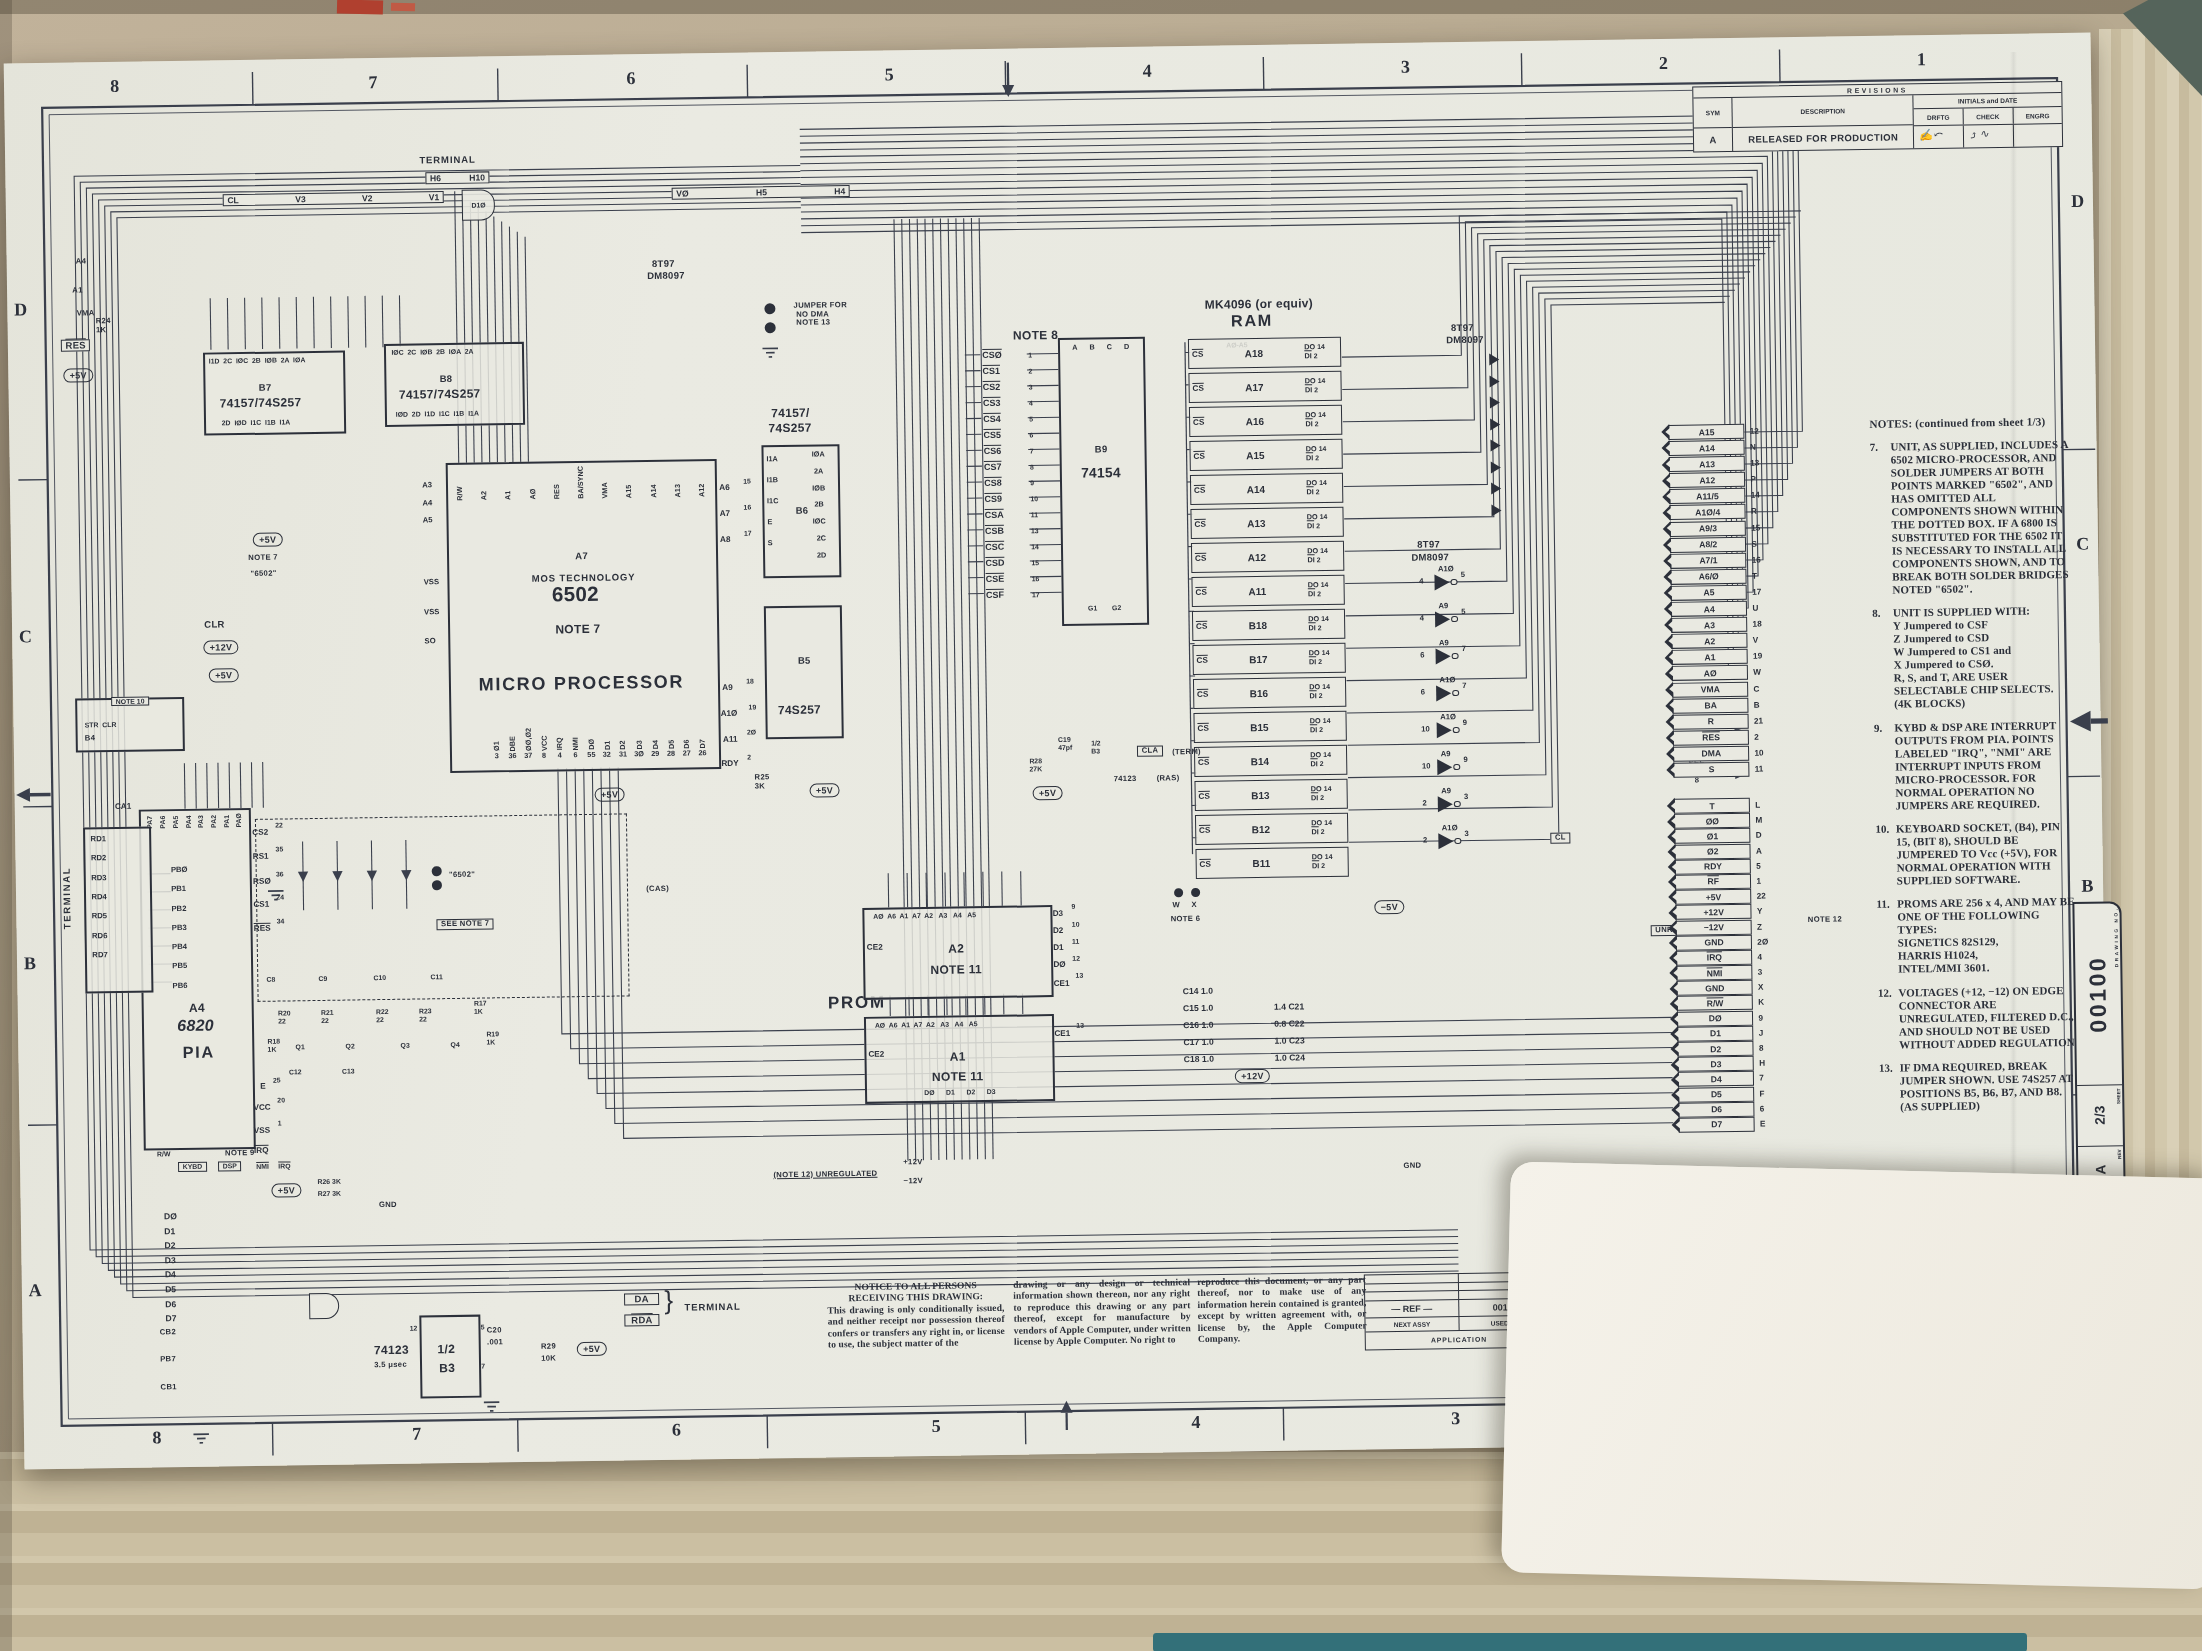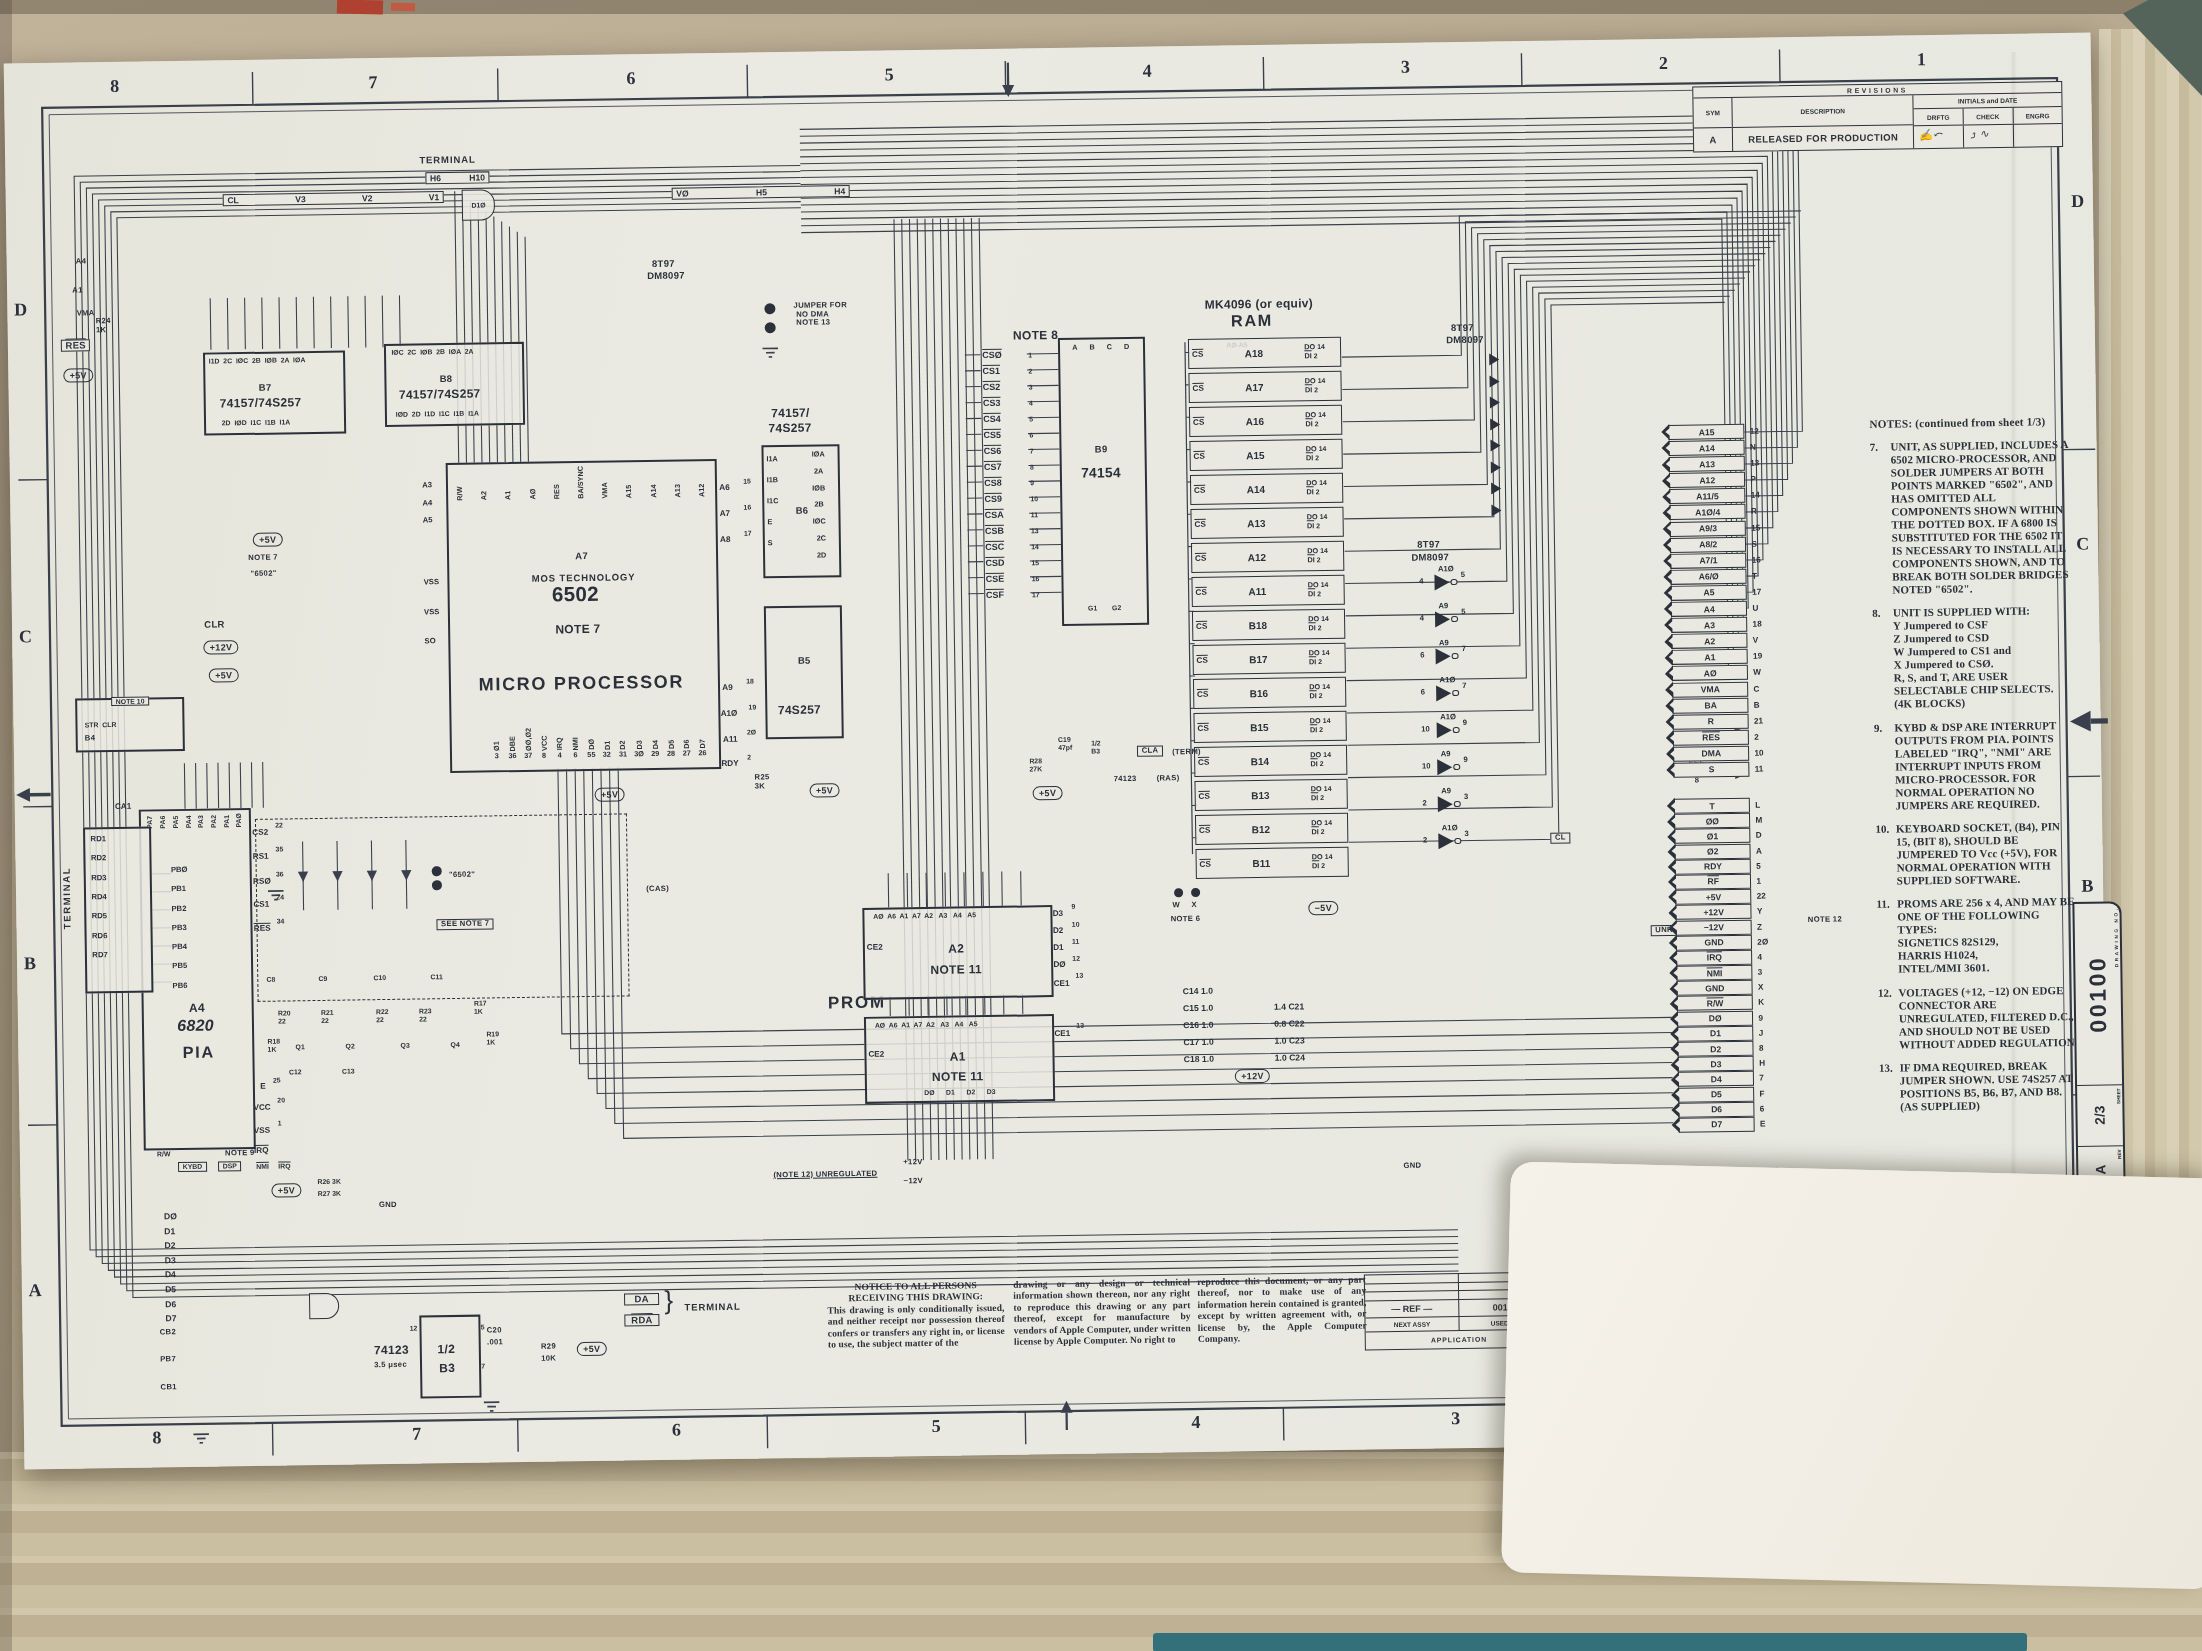--- a/index.html
+++ b/index.html
@@ -1144,21 +1144,21 @@
   <span class="flt oval" style="left:1032px;top:786px;">+5V</span>
   <span class="flt sm" style="left:1113px;top:776px;">74123</span>
   <span class="flt sm" style="left:1156px;top:776px;">(RAS)</span>
   <span class="flt sm boxed" style="left:1137px;top:747px;">CLA</span>
   <span class="flt sm" style="left:1172px;top:750px;">(TERM)</span>
   <div class="dot" style="left:1172px;top:890px;width:8.6px;height:8.6px;"></div>
   <div class="dot" style="left:1189px;top:890px;width:8.6px;height:8.6px;"></div>
   <span class="flt sm" style="left:1170px;top:903px;">W</span>
   <span class="flt sm" style="left:1189px;top:903px;">X</span>
   <span class="flt sm" style="left:1168px;top:917px;">NOTE 6</span>
-  <span class="flt oval" style="left:1306px;top:905px;">−5V</span>
+  <span class="flt oval" style="left:1372px;top:905px;">−5V</span>
 
   <div class="abs lay" style="left:1179px;top:988px;">
 
   <div style="height:17px;font:bold 8.6px 'Liberation Sans',sans-serif;">C14 1.0</div>
         <div style="height:17px;font:bold 8.6px 'Liberation Sans',sans-serif;">C15 1.0</div>
         <div style="height:17px;font:bold 8.6px 'Liberation Sans',sans-serif;">C16 1.0</div>
         <div style="height:17px;font:bold 8.6px 'Liberation Sans',sans-serif;">C17 1.0</div>
         <div style="height:17px;font:bold 8.6px 'Liberation Sans',sans-serif;">C18 1.0</div>
       </div>
   <div class="abs lay" style="left:1270px;top:1005px;">

